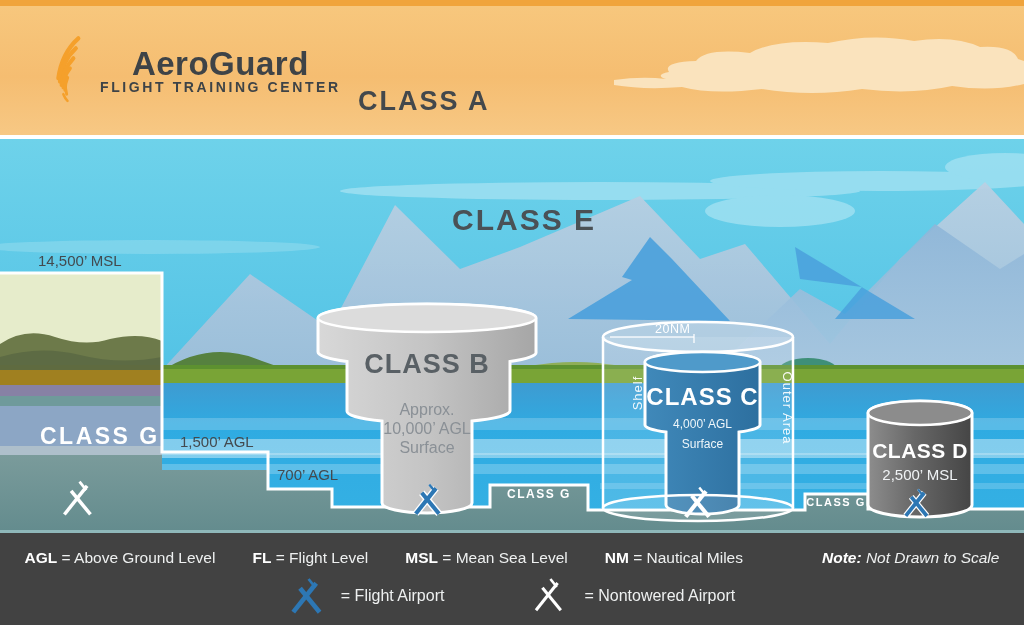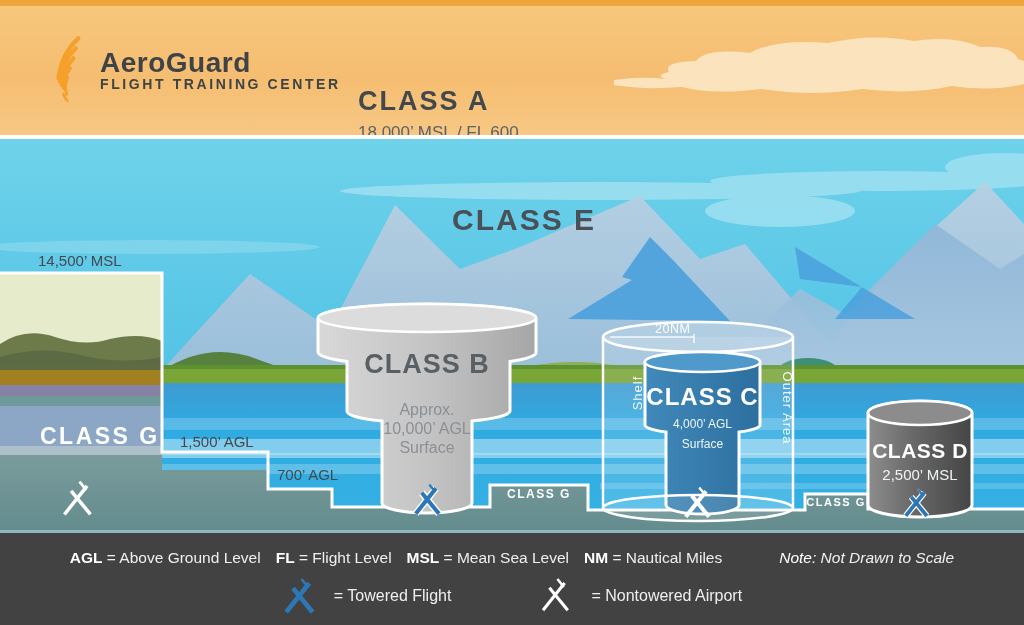--- a/index.html
+++ b/index.html
@@ -5,21 +5,21 @@
   html,body{margin:0;padding:0;background:#ffffff;}
   .canvas{position:relative;width:1024px;height:625px;overflow:hidden;
     font-family:"Liberation Sans",sans-serif;-webkit-font-smoothing:antialiased;}
   
   .header{position:absolute;left:0;top:0;width:1024px;height:139px;background:#fff;}
   .header-strip{position:absolute;left:0;top:0;width:100%;height:6px;background:#f0a43c;}
   .banner{position:absolute;left:0;top:6px;width:100%;height:129px;
     background:linear-gradient(180deg,#f7c77d 0%,#f5bd71 55%,#f7c884 100%);}
   .logo{position:absolute;left:40px;top:24px;display:flex;align-items:center;gap:10px;}
   .logo-text{display:flex;flex-direction:column;line-height:1;}
-  .brand{font-size:28px;font-weight:700;color:#3e4347;letter-spacing:.5px;}
+  .brand{font-size:33px;font-weight:700;color:#3e4347;letter-spacing:.5px;text-align:center;}
   .tagline{font-size:14px;font-weight:700;color:#3e4347;letter-spacing:2.6px;}
   .class-a{position:absolute;left:358px;top:40px;width:300px;text-align:left;margin-top:40px;}
   .class-a-title{font-size:27px;font-weight:700;color:#43484c;letter-spacing:2px;}
   .class-a-sub{font-size:17px;color:#5d6266;margin-top:6px;}
   .banner-cloud{position:absolute;right:0;top:26px;}
   .header-divider{position:absolute;left:0;top:135px;width:100%;height:4px;background:#ffffff;}
   
   .scene{position:absolute;left:0;top:139px;width:1024px;height:391px;overflow:hidden;}
   .scene svg.bg{position:absolute;left:0;top:0;}
   .lbl{position:absolute;white-space:nowrap;}
@@ -44,25 +44,25 @@
   .shelf{left:637px;top:254px;transform:translate(-50%,-50%) rotate(-90deg);}
   .outer-area{left:787px;top:269px;transform:translate(-50%,-50%) rotate(90deg);}
   .block-g{position:absolute;font-size:12px;font-weight:700;color:#ffffff;letter-spacing:1.5px;transform:translateX(-50%);}
   .block-g1{left:539px;top:348px;}
   .block-g2{left:836px;top:357px;font-size:11px;}
   .ap-wrap{position:absolute;}
   .ap-wrap svg{position:absolute;left:0;top:0;}
   
   .legend{position:absolute;left:0;top:530px;width:1024px;height:95px;
     background:#424242;border-top:3px solid #8fb8ba;box-sizing:border-box;}
-  .legend-row1{display:flex;justify-content:center;align-items:baseline;gap:15px;
+  .legend-row1{display:flex;justify-content:center;align-items:baseline;gap:37px;
     margin-top:16px;font-size:15.5px;color:#eef0f0;}
   .leg-item b{font-weight:700;color:#ffffff;}
   .leg-note{margin-left:42px;font-style:italic;}
-  .leg-note b{font-weight:400;margin-top:8px;}
+  .leg-note b{font-weight:700;margin-top:8px;}
   .legend-row2{display:flex;justify-content:center;align-items:center;gap:18px;
     margin-top:10px;font-size:16px;color:#eef0f0;}
   .legend-row2 .gap{width:52px;}
   .leg-ico{display:inline-block;position:relative;width:34px;height:38px;}
 </style>
 </head>
 <body>
 
 <div class="canvas">
 
@@ -92,21 +92,20 @@
           <path d="M30,60 Q31,66 32,71" stroke-width="3.5"></path>
           <path d="M28,71 Q30,76 33,79" stroke-width="3"></path>
         </svg>
         <div class="logo-text">
           <span class="brand">AeroGuard</span>
           <span class="tagline">FLIGHT TRAINING CENTER</span>
         </div>
       </div>
       <div class="class-a">
         <div class="class-a-title">CLASS A</div>
-        <div class="class-a-sub">18,000’ MSL / FL 600</div>
       </div>
     </div>
     <div class="header-divider"></div>
   </div>
 
   <div class="scene">
     <svg class="bg" width="1024" height="391" viewBox="0 0 1024 391">
       <defs>
         <linearGradient id="skyG" x1="0" y1="0" x2="0" y2="1">
           <stop offset="0" stop-color="#6ed2ea"></stop>
@@ -289,21 +288,21 @@
       <span class="leg-item"><b>MSL</b><span> = Mean Sea Level</span></span>
       <span class="leg-item"><b>NM</b><span> = Nautical Miles</span></span>
       <span class="leg-item leg-note"><b>Note:</b><span> Not Drawn to Scale</span></span>
     </div>
     <div class="legend-row2">
       <span class="leg-ico">
         <svg width="34" height="38" viewBox="0 0 40 44" style="stroke:#2d77b4;stroke-width:5.5;">
             <use href="#airport"></use>
           </svg>
       </span>
-      <span>= Towered Flight</span>
+      <span>= Flight Airport</span>
       <span class="gap"></span>
       <span class="leg-ico">
         <svg width="32" height="36" viewBox="0 0 40 44" style="stroke:#ffffff;stroke-width:3.8;">
             <use href="#airport"></use>
           </svg>
       </span>
       <span>= Nontowered Airport</span>
     </div>
   </div>
 

